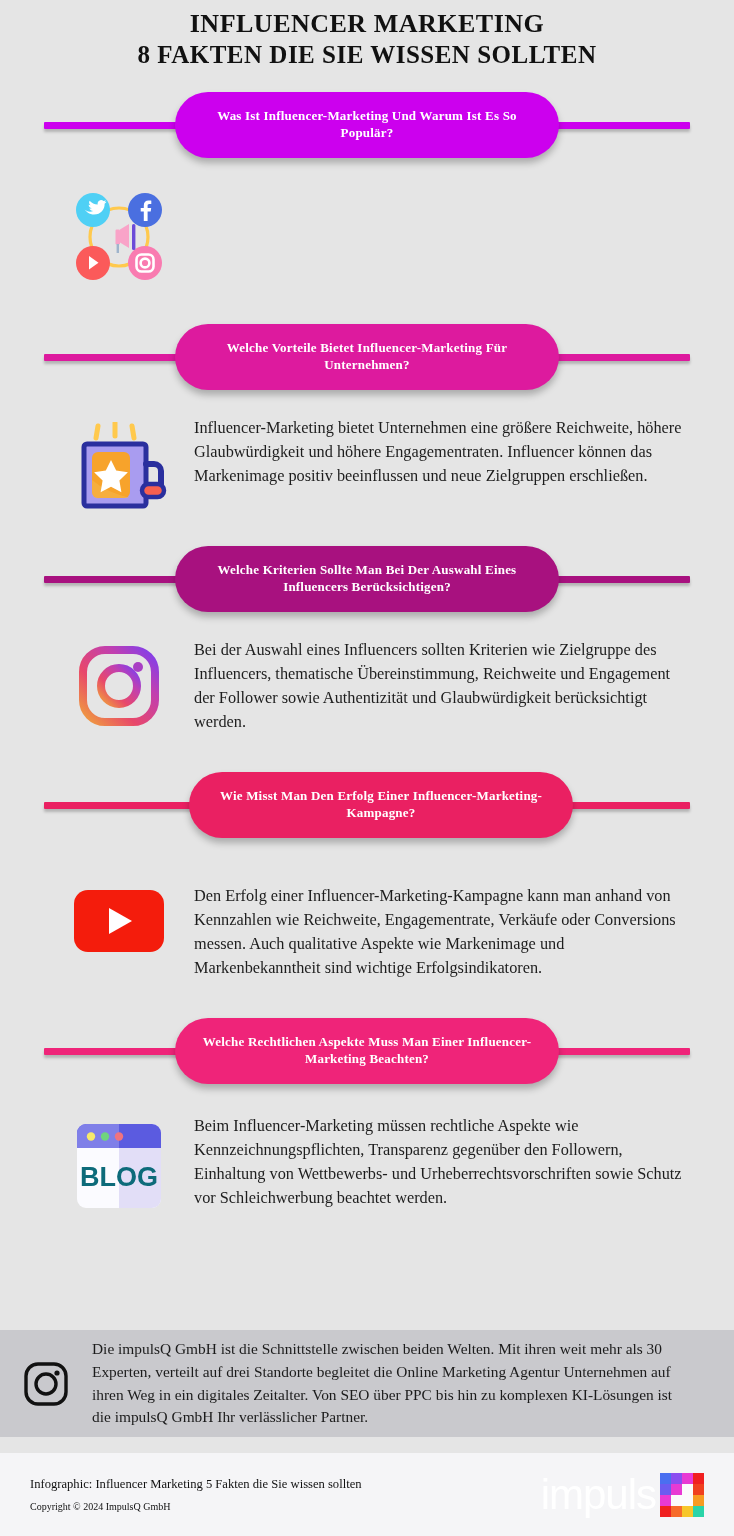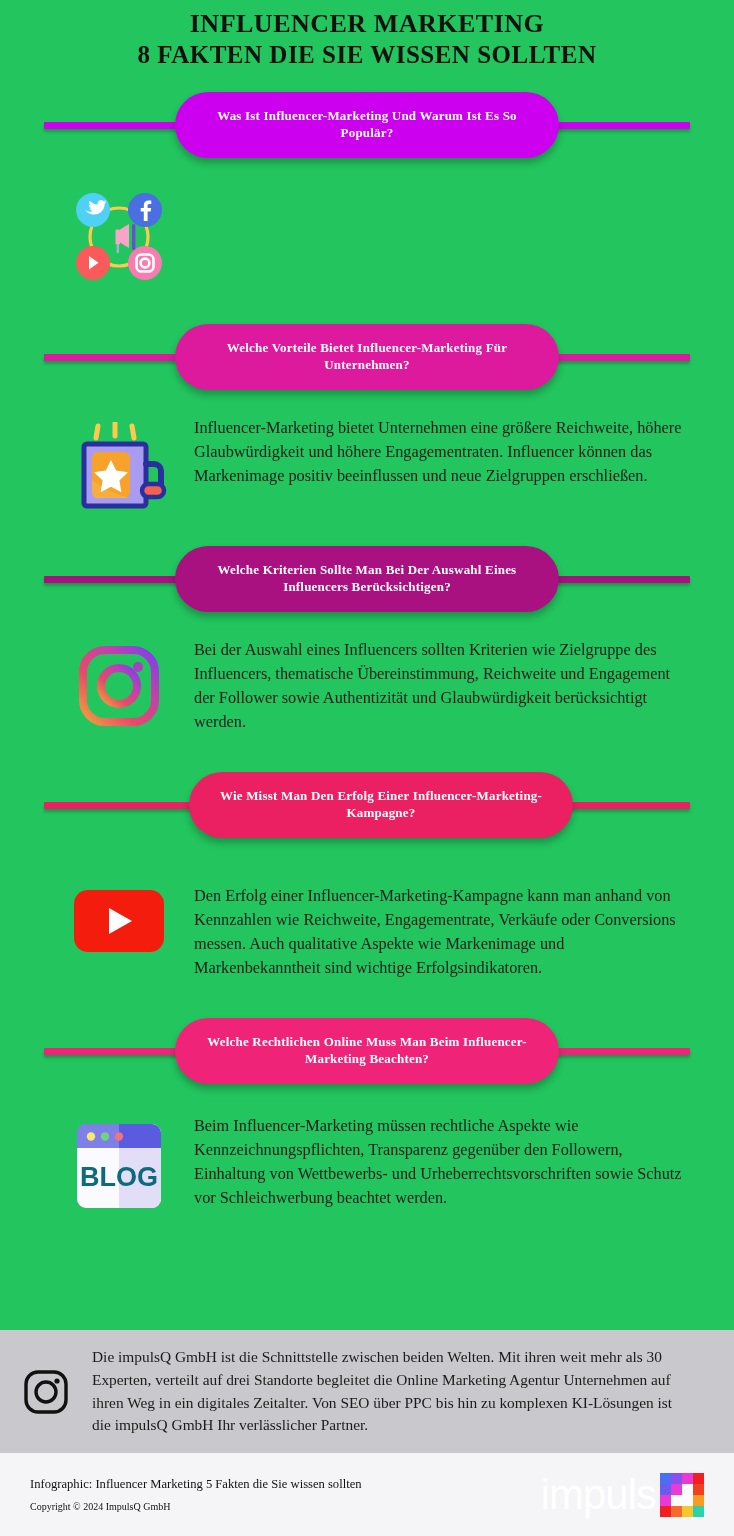--- a/index.html
+++ b/index.html
@@ -2,21 +2,21 @@
 <html><head>
 <meta charset="utf-8">
 <style>
   html,body{margin:0;padding:0;}
   body{
     width:734px;height:1536px;
     background:#f7f7f7;
     font-family:"Liberation Serif",serif;
     overflow:hidden;
   }
-  .page{position:relative;width:734px;height:1536px;background:#22c55e;}
+  .page{position:relative;width:734px;height:1536px;background:#e5e5e5;}
 
   
   .title-wrap{padding-top:8px;text-align:center;}
   .title-line{
     font-family:"Liberation Serif",serif;
     font-weight:bold;
     color:#111;
     letter-spacing:.5px;
     line-height:1.22;
   }
@@ -53,21 +53,21 @@
   .body-text{
     font-family:"Liberation Serif",serif;
     font-size:16.3px;
     line-height:1.48;
     color:#1d1d1d;
     margin:0;
   }
 
   
   .footer-band{
-    position:absolute;left:0;right:0;top:1330px;height:123px;
+    position:absolute;left:0;right:0;top:1330px;height:107px;
     background:#c9c9cd;
     display:flex;align-items:center;
   }
   .footer-icon{width:92px;min-width:92px;display:flex;justify-content:center;align-items:center;}
   .footer-text{
     flex:1;padding-right:44px;
     font-family:"Liberation Serif",serif;
     font-size:15.4px;line-height:1.48;color:#1b1b1b;margin:0;
   }
 
@@ -191,21 +191,21 @@
         <path d="M35 18 l23 13 -23 13z" fill="#ffffff"></path>
       </svg>
     </div>
     <div class="body-cell">
       <p class="body-text">Den Erfolg einer Influencer-Marketing-Kampagne kann man anhand von Kennzahlen wie Reichweite, Engagementrate, Verkäufe oder Conversions messen. Auch qualitative Aspekte wie Markenimage und Markenbekanntheit sind wichtige Erfolgsindikatoren.</p>
     </div>
   </div>
 
   <div class="banner" style="margin-top:38px;">
     <div class="rule" style="background:#ef2479;"></div>
-    <div class="pill" style="background:#ef2479;">Welche Rechtlichen Online Muss Man Beim Influencer-Marketing Beachten?</div>
+    <div class="pill" style="background:#ef2479;">Welche Rechtlichen Aspekte Muss Man Einer Influencer-Marketing Beachten?</div>
   </div>
   <div class="row" style="margin-top:30px;">
     <div class="icon-cell">
       <svg class="ic" width="92" height="92" viewBox="0 0 92 92">
         <rect x="4" y="4" width="84" height="84" rx="9" fill="#fbfbff"></rect>
         <path d="M46 4 H79 a9 9 0 0 1 9 9 V79 a9 9 0 0 1 -9 9 H46z" fill="#e2def7"></path>
         <path d="M4 13 a9 9 0 0 1 9 -9 H79 a9 9 0 0 1 9 9 V28 H4z" fill="#5b5be0"></path>
         <path d="M4 13 a9 9 0 0 1 9 -9 H46 V28 H4z" fill="#7f7fe8"></path>
         <circle cx="18" cy="16.5" r="4.2" fill="#f6e96b"></circle>
         <circle cx="32" cy="16.5" r="4.2" fill="#6fd47e"></circle>

